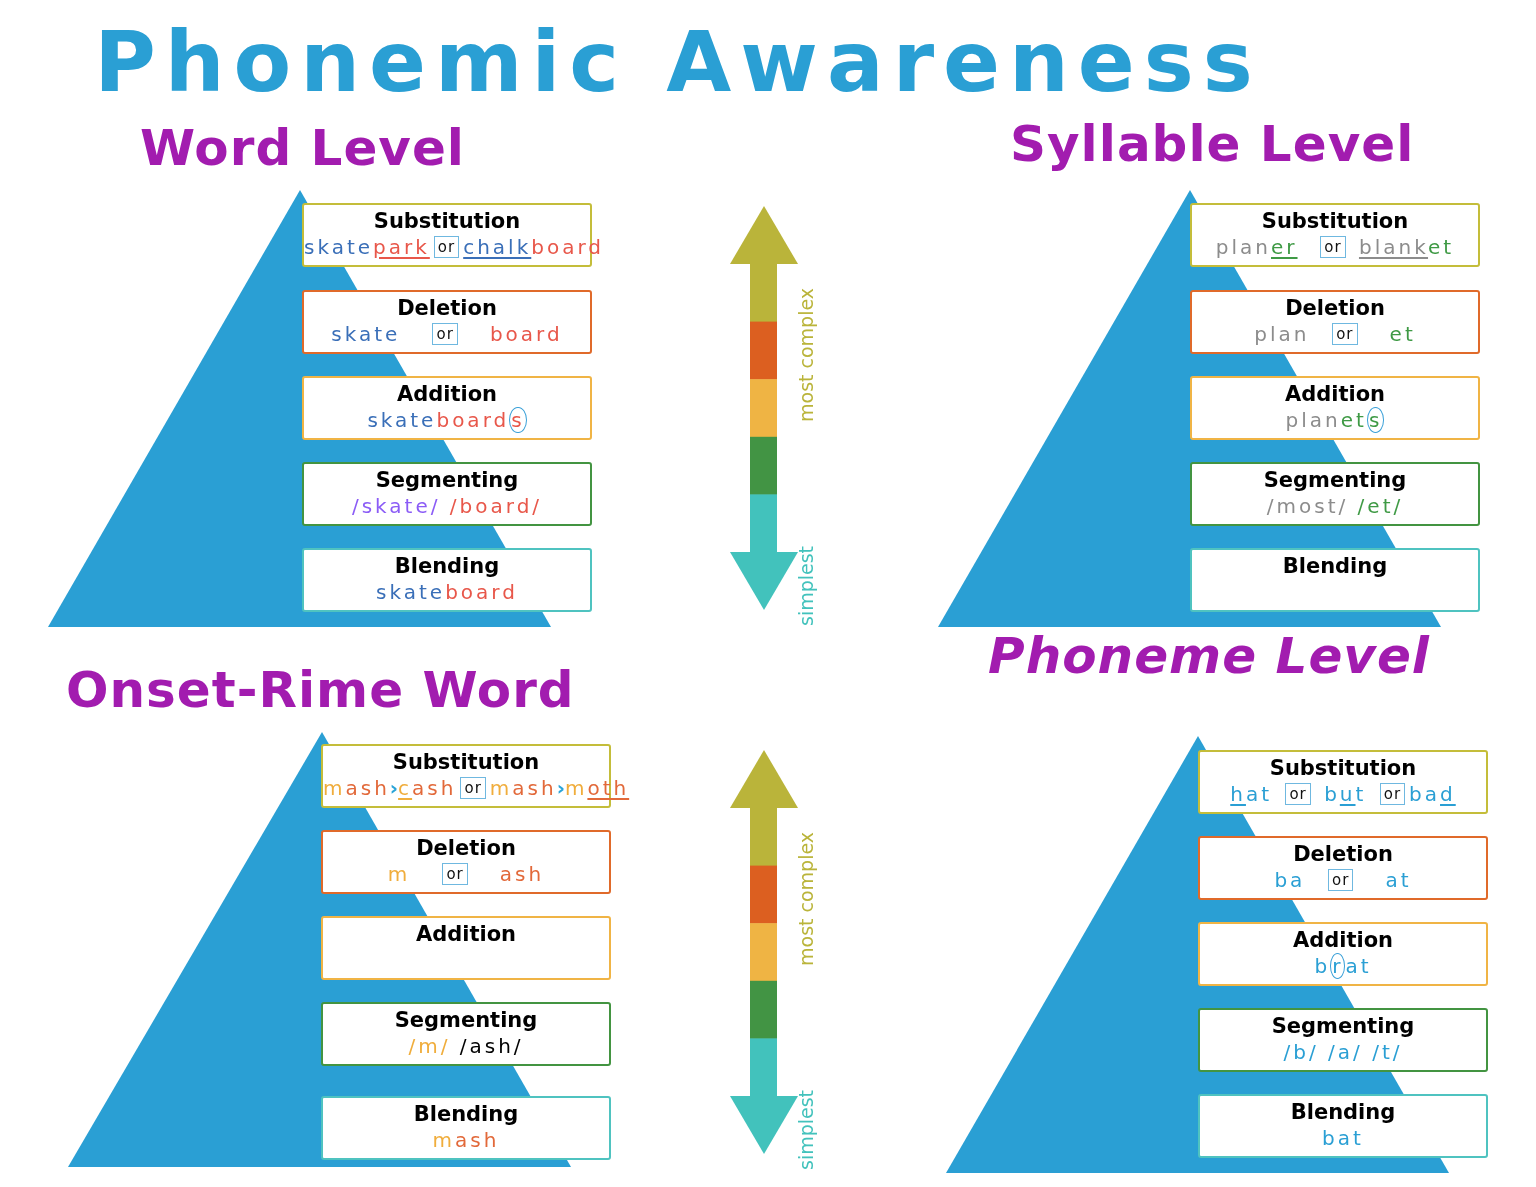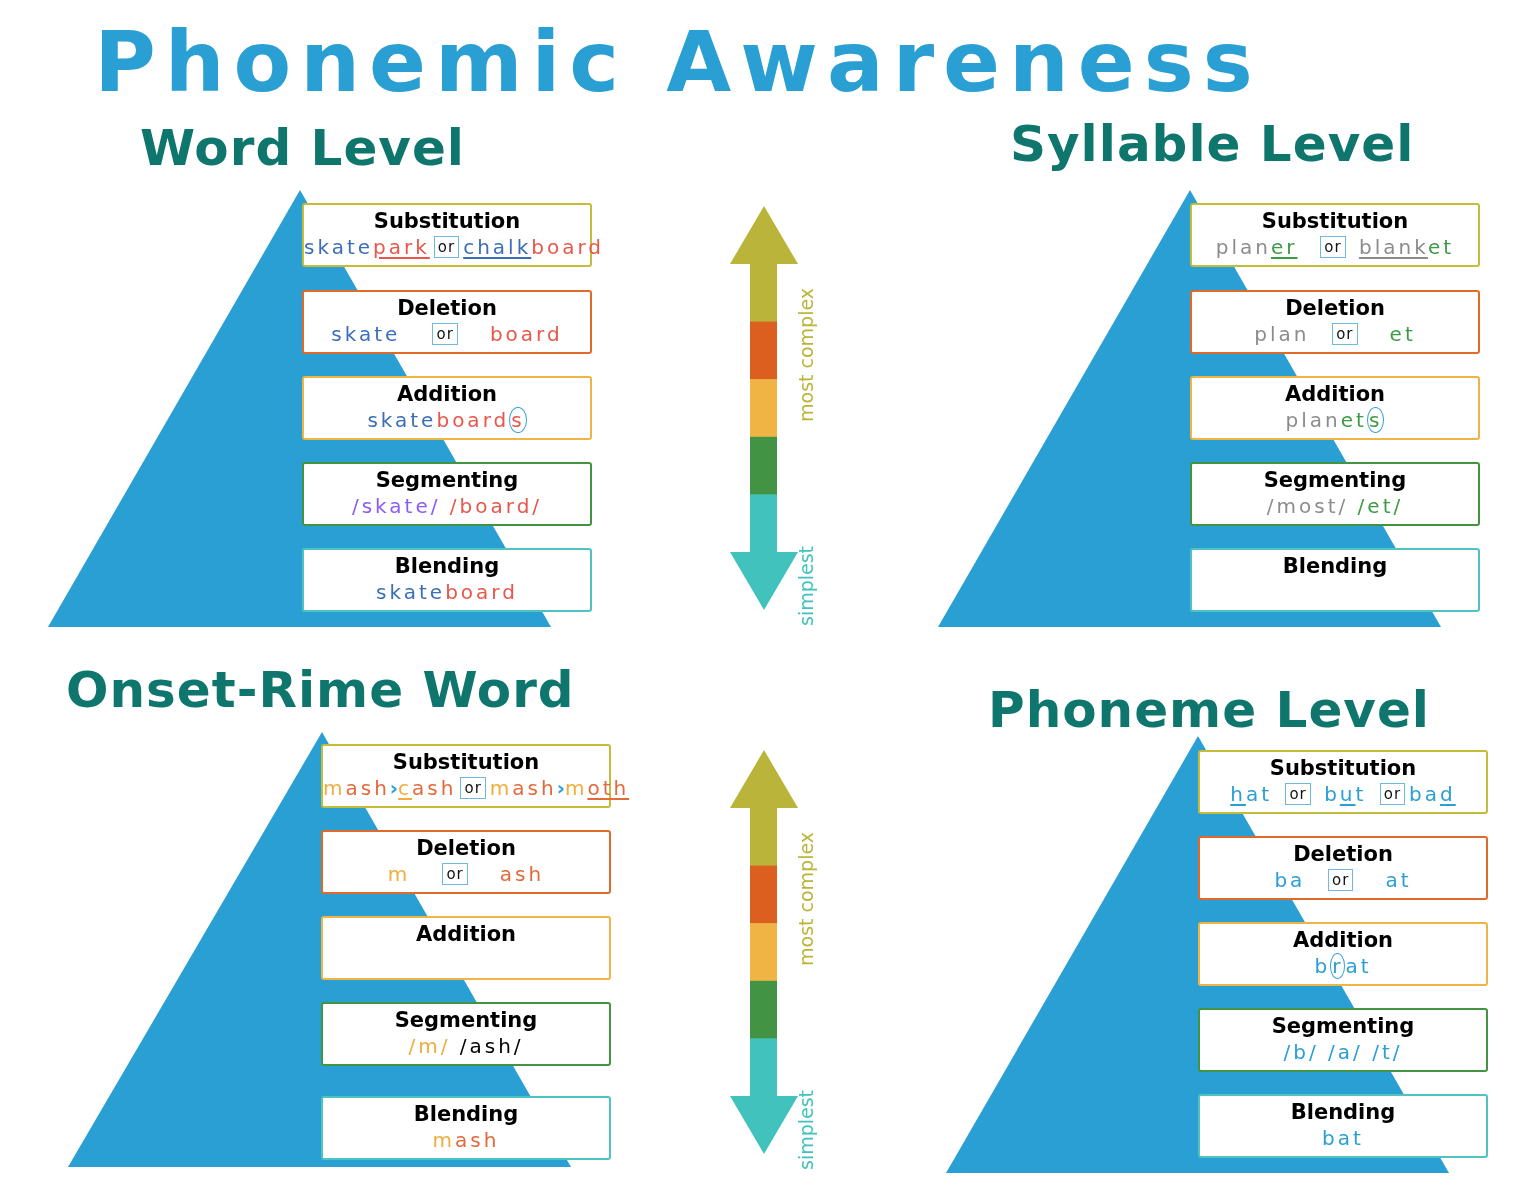--- a/index.html
+++ b/index.html
@@ -1,38 +1,38 @@
 <!DOCTYPE html>
 <html><head>
 <meta charset="utf-8">
 <style>
   html, body { margin:0; padding:0; background:#ffffff; }
   body { width:1536px; height:1187px; position:relative; overflow:hidden; font-family:"DejaVu Sans", sans-serif; }
   .main-title { position:absolute; left:0; top:12px; width:1356px; text-align:center; font-family:"DejaVu Sans", sans-serif; font-weight:bold; font-size:84px; letter-spacing:9px; color:#2a9fd4; line-height:100px; }
-  .level-title { position:absolute; font-family:"DejaVu Sans", sans-serif; font-weight:bold; font-size:50px; color:#0f766e; line-height:60px; white-space:nowrap; letter-spacing:1px;text-align:right; }
+  .level-title { position:absolute; font-family:"DejaVu Sans", sans-serif; font-weight:bold; font-size:50px; color:#a21caf; line-height:60px; white-space:nowrap; letter-spacing:1px;text-align:right; }
   .pyr { position:absolute; }
   .box { position:absolute; background:#fff; border:2px solid #999; border-radius:3px; box-sizing:border-box; text-align:center; }
   .box .lbl { display:block; font-family:"DejaVu Sans", sans-serif; font-weight:bold; font-size:21px; color:#000; line-height:26px; margin-top:3px; }
   .box .ex { display:block; font-family:"DejaVu Sans", sans-serif; font-size:20px; line-height:26px; letter-spacing:3px; white-space:nowrap; }
   .seg.u { text-decoration:underline; text-underline-offset:3px;margin-top:17px; }
   .seg.c { border:1.5px solid #3aa0d8; border-radius:50%; padding:0 1px; }
   .seg.or { display:inline-block; font-size:15px; letter-spacing:1px; color:#111; border:1.5px solid #6fb8e0; padding:0 3px; line-height:20px; margin:0 4px; vertical-align:2px; }
   .seg.arr { color:#2aa4d8; font-weight:bold; letter-spacing:0; }
   .scale { position:absolute; width:80px; }
   .scale-lbl { position:absolute; font-family:"DejaVu Sans", sans-serif; font-size:19px; white-space:nowrap; transform-origin:left top; transform:rotate(-90deg); }
 </style>
 </head>
 <body>
 
 <div class="main-title">Phonemic Awareness</div>
 
 <div class="level-title" style="left:140px; top:118px;">Word Level</div>
 <div class="level-title" style="left:1010px; top:114px;">Syllable Level</div>
 <div class="level-title" style="left:66px; top:660px;">Onset-Rime Word</div>
-<div class="level-title" style="left:988px; top:680px;">Phoneme Level</div>
+<div class="level-title" style="left:988px; top:626px;font-style:italic;">Phoneme Level</div>
 
 <svg class="pyr" style="left:48px; top:190px;" width="505" height="438">
   <polygon points="252,0 0,437 503,437" fill="#2a9fd4"></polygon>
 </svg>
 <svg class="pyr" style="left:938px; top:190px;" width="505" height="438">
   <polygon points="252,0 0,437 503,437" fill="#2a9fd4"></polygon>
 </svg>
 <svg class="pyr" style="left:68px; top:732px;" width="505" height="436">
   <polygon points="254,0 0,435 503,435" fill="#2a9fd4"></polygon>
 </svg>

